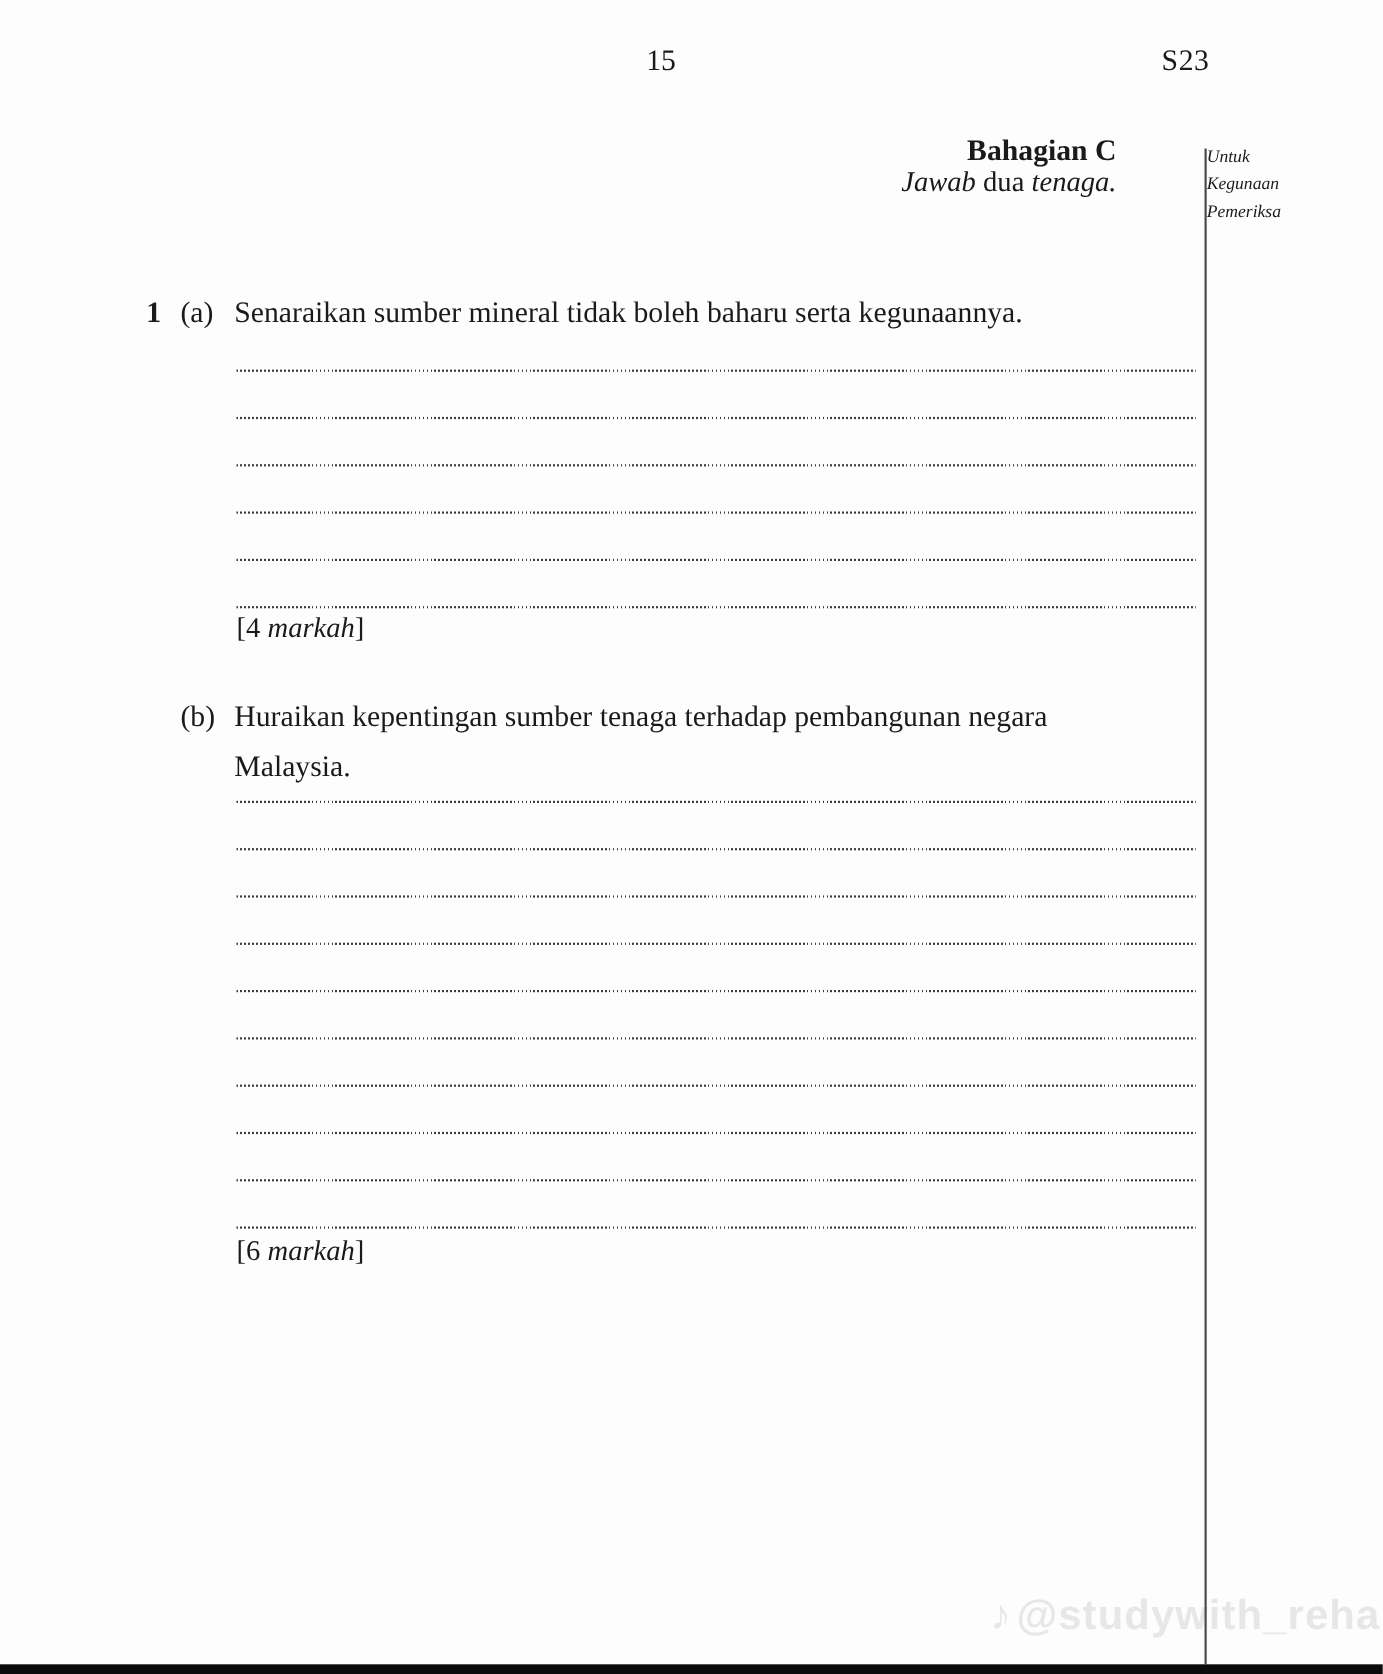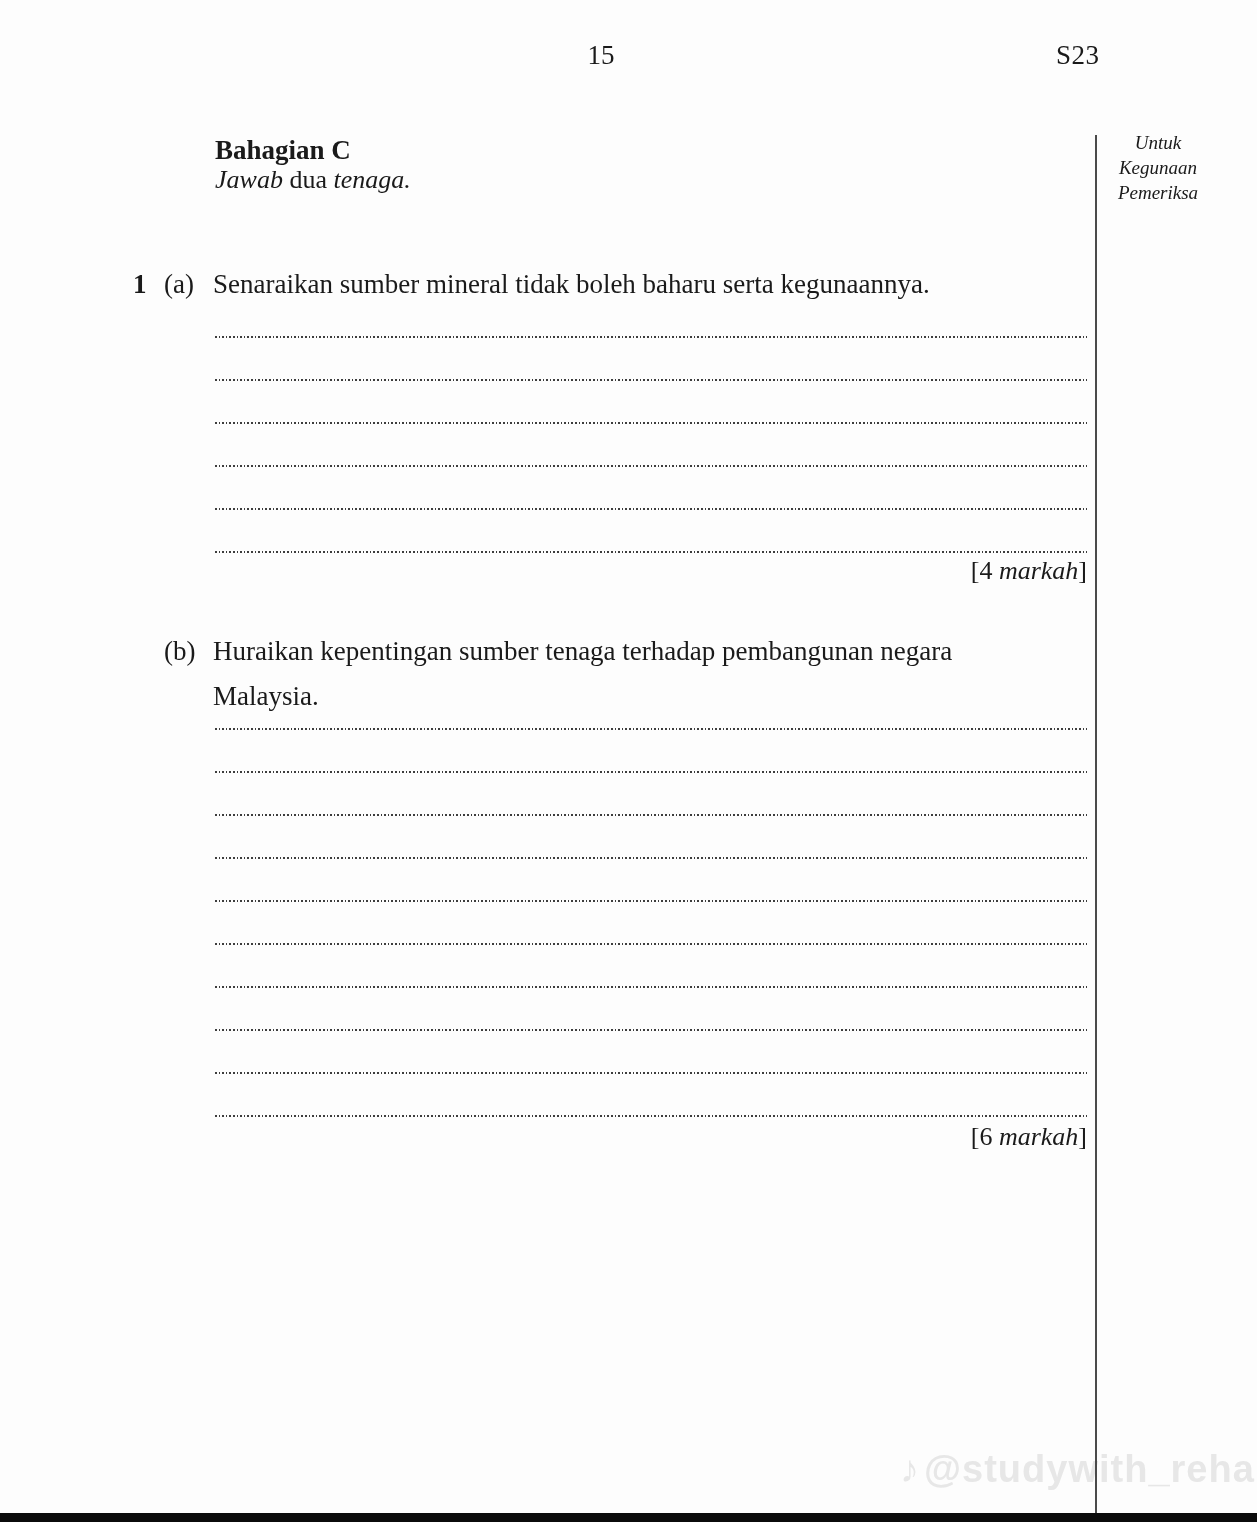--- a/index.html
+++ b/index.html
@@ -19,35 +19,35 @@
     position: absolute; top: 40px; left: 571px; width: 60px;
     text-align: center; font-size: 27px;
   }
   .paper-code {
     position: absolute; top: 40px; left: 1042px;
     font-size: 27px; letter-spacing: 0.5px; margin-left: 14px;
   }
 
   
   .section-header {
-    position: absolute; top: 136px; left: 215px; width: 800px;
-    text-align: left; font-size: 26px; line-height: 29px;
+    position: absolute; top: 122px; left: 215px; width: 800px;
+    text-align: right; font-size: 26px; line-height: 29px;
   }
   .section-title { font-weight: bold; font-size: 27px; }
   .it { font-style: italic; }
   .bd { font-weight: normal; }
 
   
   .examiner-rule {
     position: absolute; left: 1095px; top: 135px;
     width: 2px; height: 1378px; background: #4a4a4a; z-index: 3;
   }
   .examiner-box {
     position: absolute; left: 1097px; top: 130px; width: 122px;
-    text-align: center; font-style: italic; font-size: 19px; line-height: 25px;
+    text-align: left; font-style: italic; font-size: 16px; line-height: 25px;
   }
 
   
   .question-row { position: absolute; left: 133px; width: 980px; font-size: 27px; line-height: 45px; }
   .q-a { top: 262px; }
   .q-b { top: 629px; }
   .q-num { position: absolute; left: 0; top: 0; font-weight: bold; }
   .q-label { position: absolute; left: 31px; top: 0; }
   .q-text { position: absolute; left: 80px; top: 0; width: 880px; font-family: Liberation Serif, serif; }
   .q-b .q-text { width: 790px; }
@@ -58,21 +58,21 @@
   .lines-b { top: 728px; }
   .answer-line {
     height: 2px; margin-bottom: 41px;
     background-image: repeating-linear-gradient(90deg,
       #3d3d3d 0px, #3d3d3d 1.6px, transparent 1.6px, transparent 3.6px);
   }
 
   
   .marks-label {
     position: absolute; left: 215px; width: 872px;
-    text-align: right; font-size: 26px;
+    font-size: 26px;
   }
   .marks-a { top: 556px; }
   .marks-b { top: 1122px; }
 
   
   .watermark {
     position: absolute; top: 1448px; left: 900px;
     font-family: "Liberation Sans", "DejaVu Sans", sans-serif;
     font-size: 38px; font-weight: bold; color: #e7e7e7;
     letter-spacing: 1px; z-index: 2; white-space: nowrap;

